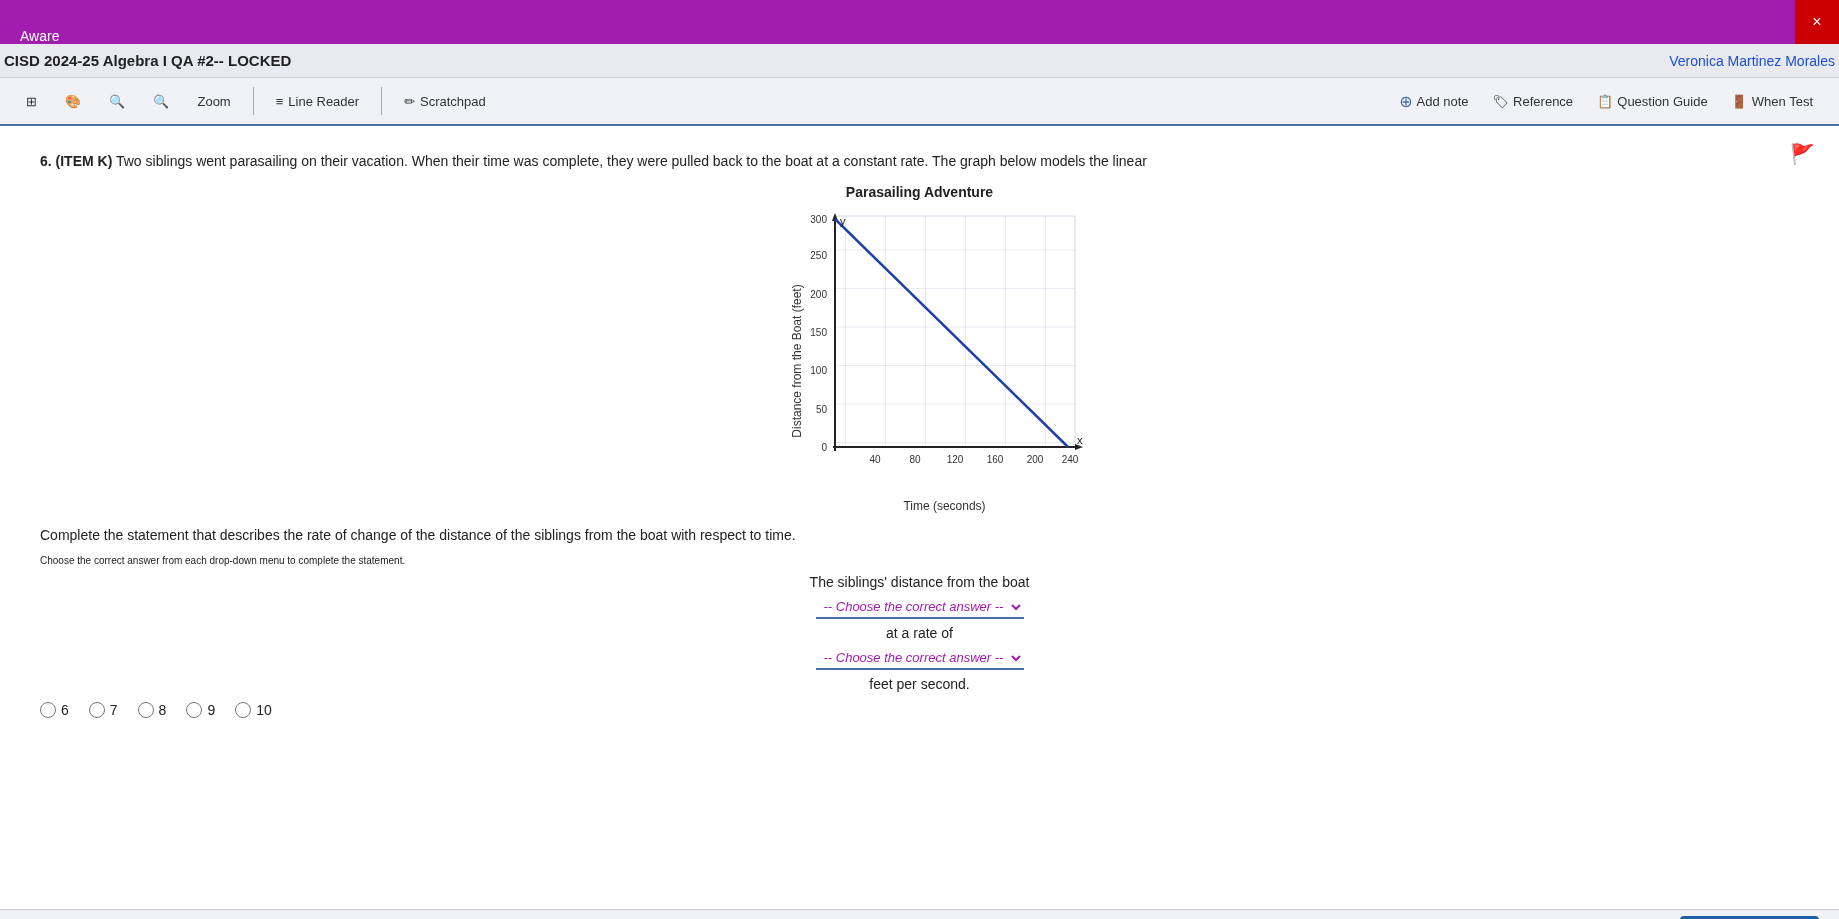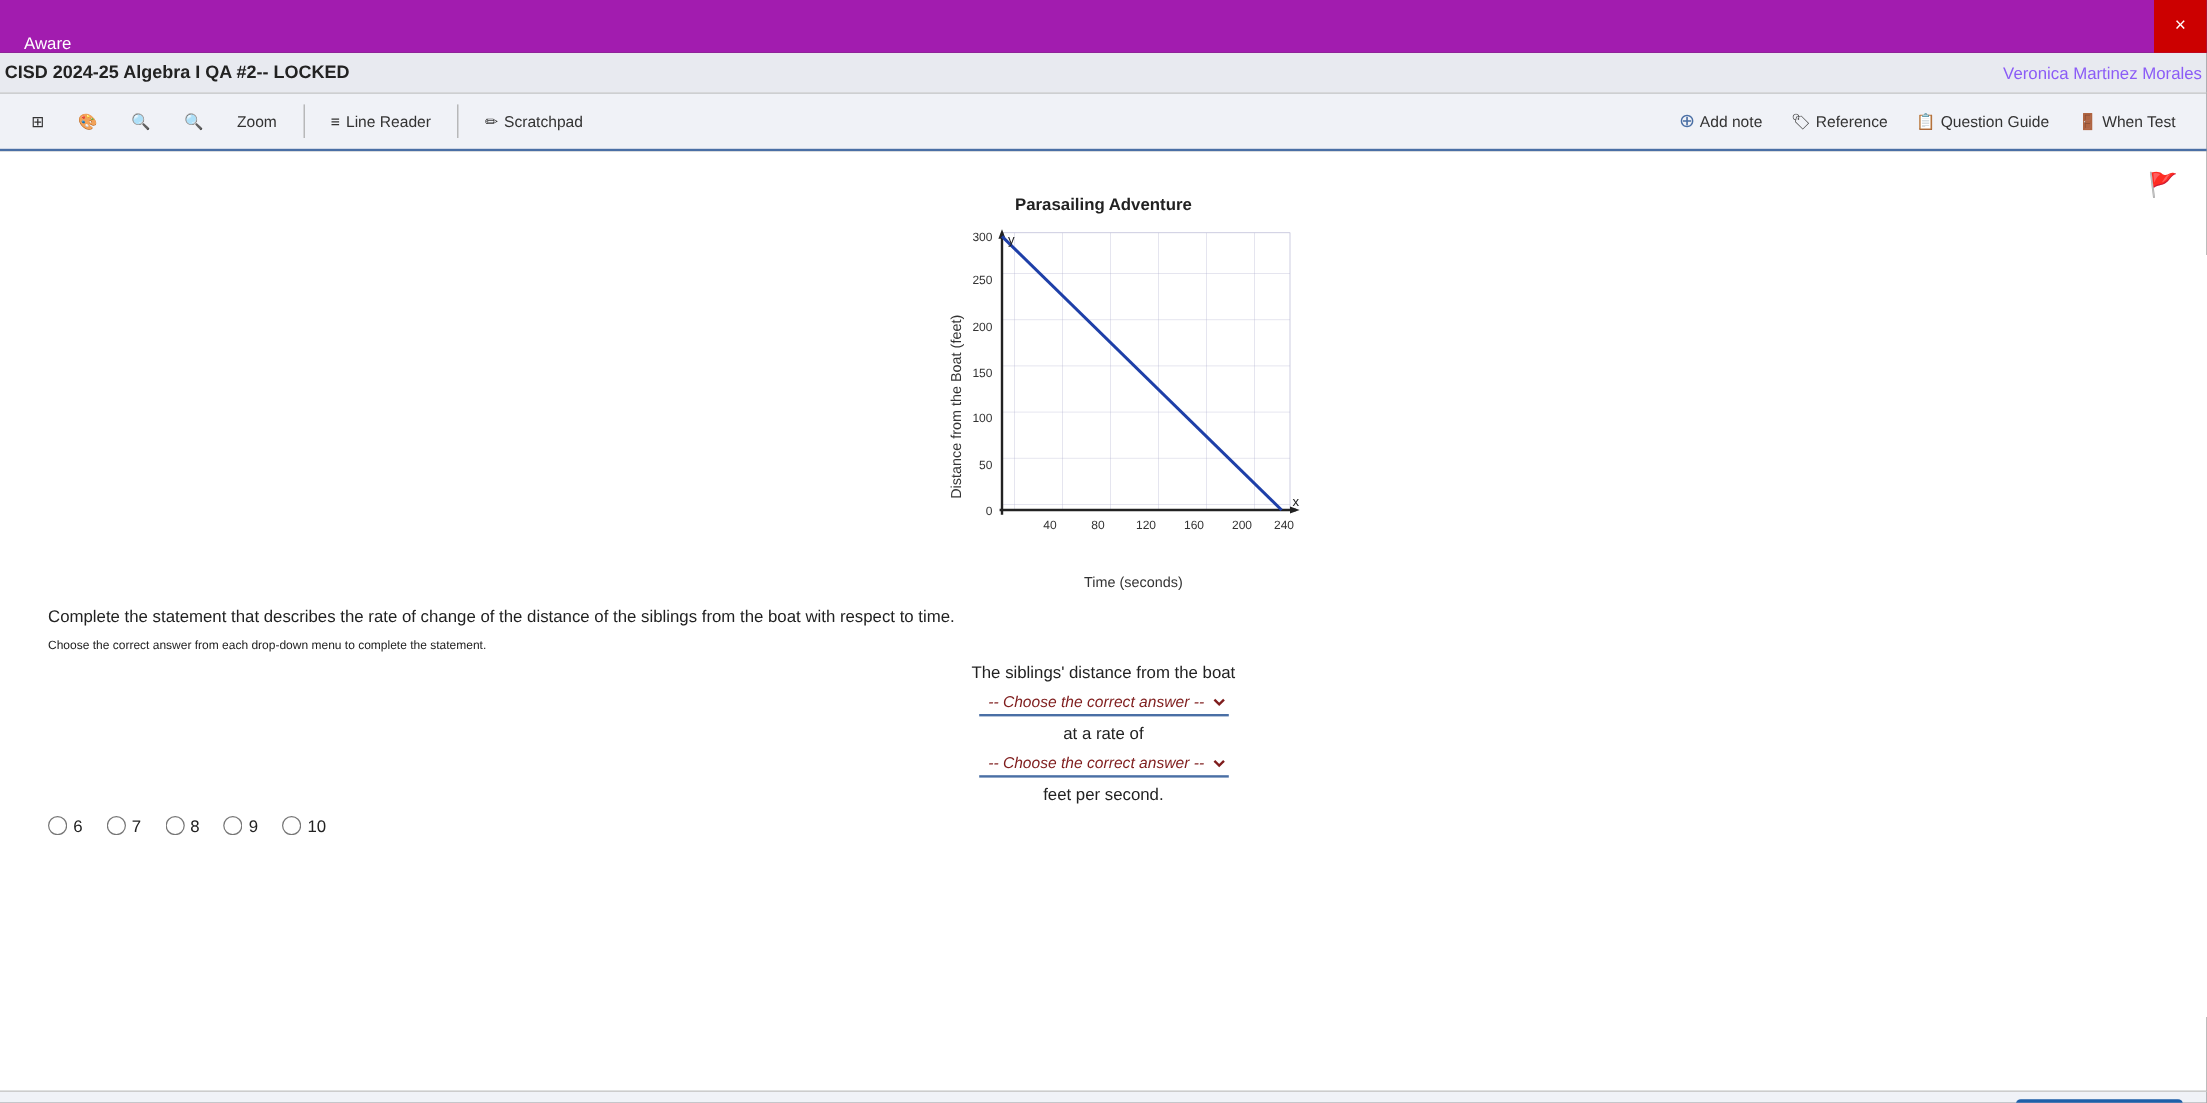--- a/index.html
+++ b/index.html
@@ -44,21 +44,21 @@
       justify-content: space-between;
       border-bottom: 1px solid #ccc;
     }
     .app-title {
       font-size: 15px;
       font-weight: bold;
       color: #222;
     }
     .user-name {
       font-size: 14px;
-      color: #8b5cf6;
+      color: #1d4ed8;
     }
 
     
     .toolbar {
       background: #f0f2f7;
       border-bottom: 2px solid #4a6fa5;
       display: flex;
       align-items: center;
       padding: 6px 16px;
       gap: 8px;
@@ -173,21 +173,21 @@
       color: #222;
       margin-top: 8px;
       flex-wrap: wrap;
       flex-direction: column;
     }
     .dropdown-select {
       border: none;
       border-bottom: 2px solid #4a6fa5;
       background: transparent;
       font-size: 13px;
-      color: #7f1d1d;
+      color: #a21caf;
       cursor: pointer;
       padding: 2px 4px;
       font-style: italic;
     }
 
     
     .radio-row {
       display: flex;
       align-items: center;
       gap: 20px;
@@ -280,20 +280,24 @@
     <button class="toolbar-right-btn">
       <span>🚪</span>
       <span>When Test</span>
     </button>
   </div>
 </div>
 
 <div class="main-content">
   <span class="flag-icon">🚩</span>
 
+  <p class="question-text">
+    <span class="item-label">6. (ITEM K)</span>
+    <span>Two siblings went parasailing on their vacation. When their time was complete, they were pulled back to the boat at a constant rate. The graph below models the linear</span>
+  </p>
 
   <div class="graph-section">
     <div class="graph-title">Parasailing Adventure</div>
     <div style="position:relative; width:340px; height:300px; margin-left:50px;">
       <span class="graph-y-label" style="position:absolute; left:-55px; top:50%; transform:translateY(-50%) rotate(-90deg); font-size:12px; color:#333; white-space:nowrap;">Distance from the Boat (feet)</span>
       <svg width="300" height="280" style="margin-left:30px;">
 
         <defs>
           <pattern id="grid" width="40" height="38.5" patternUnits="userSpaceOnUse">
             <path d="M 40 0 L 0 0 0 38.5" fill="none" stroke="#aac" stroke-width="0.5"></path>

